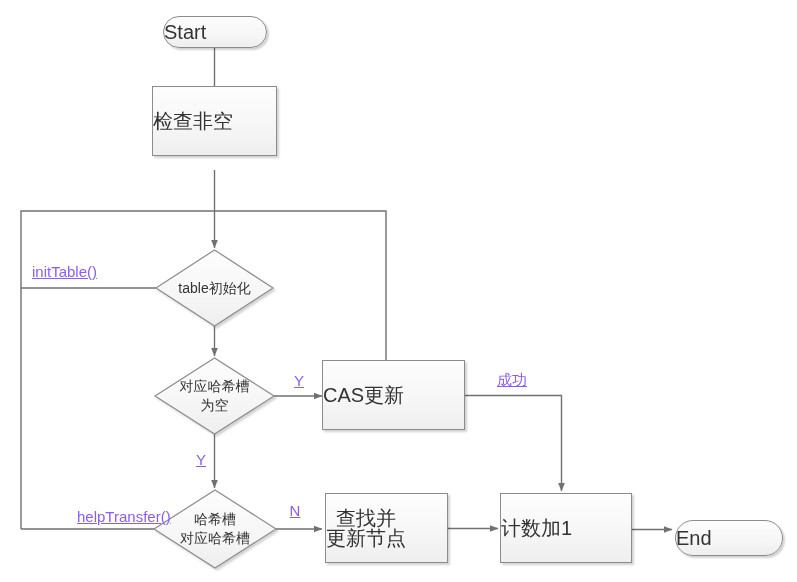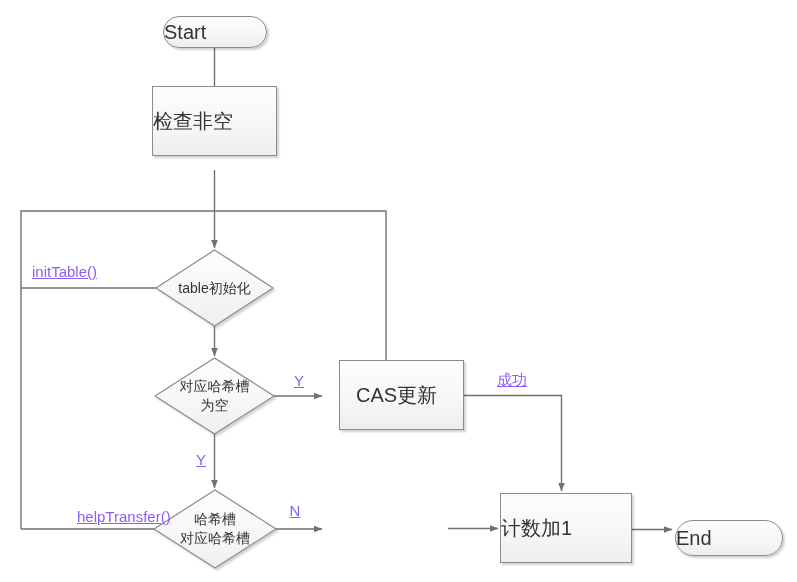--- a/index.html
+++ b/index.html
@@ -101,24 +101,30 @@
   </svg>
 
   <div class="node pill" style="left:163px; top:16px; width:104px; height:32px;">
     <span>Start</span>
   </div>
 
   <div class="node" style="left:152px; top:86px; width:125px; height:70px;">
     <span>检查非空</span>
   </div>
 
-  <div class="node" style="left:339px; top:360px; width:125px; height:70px;padding-left:16px;">
+  <div class="node" style="left:322px; top:360px; width:143px; height:70px;">
     <span>CAS更新</span>
   </div>
 
+  <div class="node two-line" style="left:325px; top:493px; width:123px; height:70px;">
+    <div>
+      <span>查找并</span>
+      <span>更新节点</span>
+    </div>
+  </div>
 
   <div class="node" style="left:500px; top:493px; width:132px; height:70px;">
     <span>计数加1</span>
   </div>
 
   <div class="node end-pill" style="left:675px; top:512px; width:108px; height:36px;margin-top:8px;">
     <span>End</span>
   </div>
 
   <div class="dlabel" style="left:152px; top:277px; width:125px; height:22px;">

